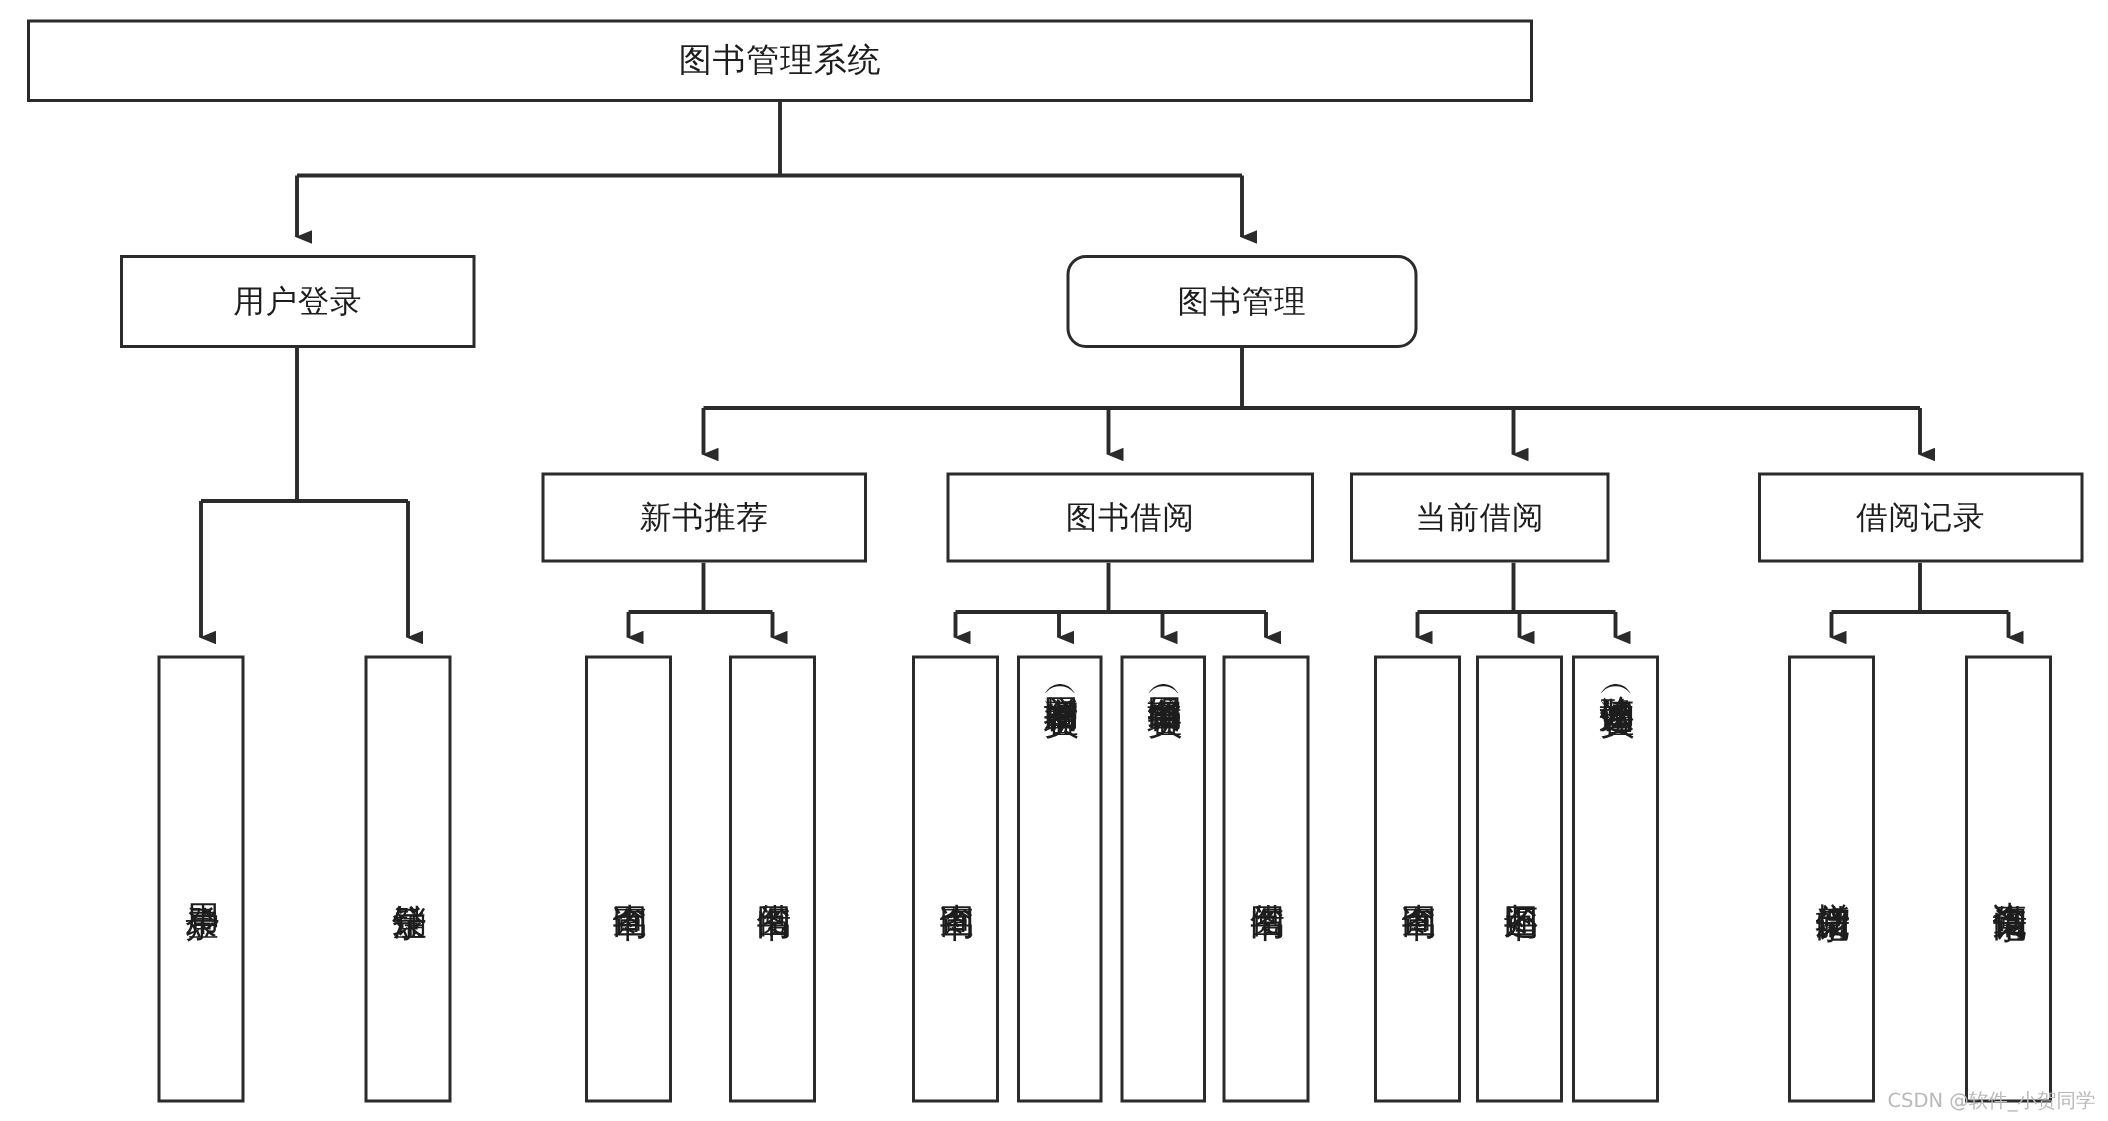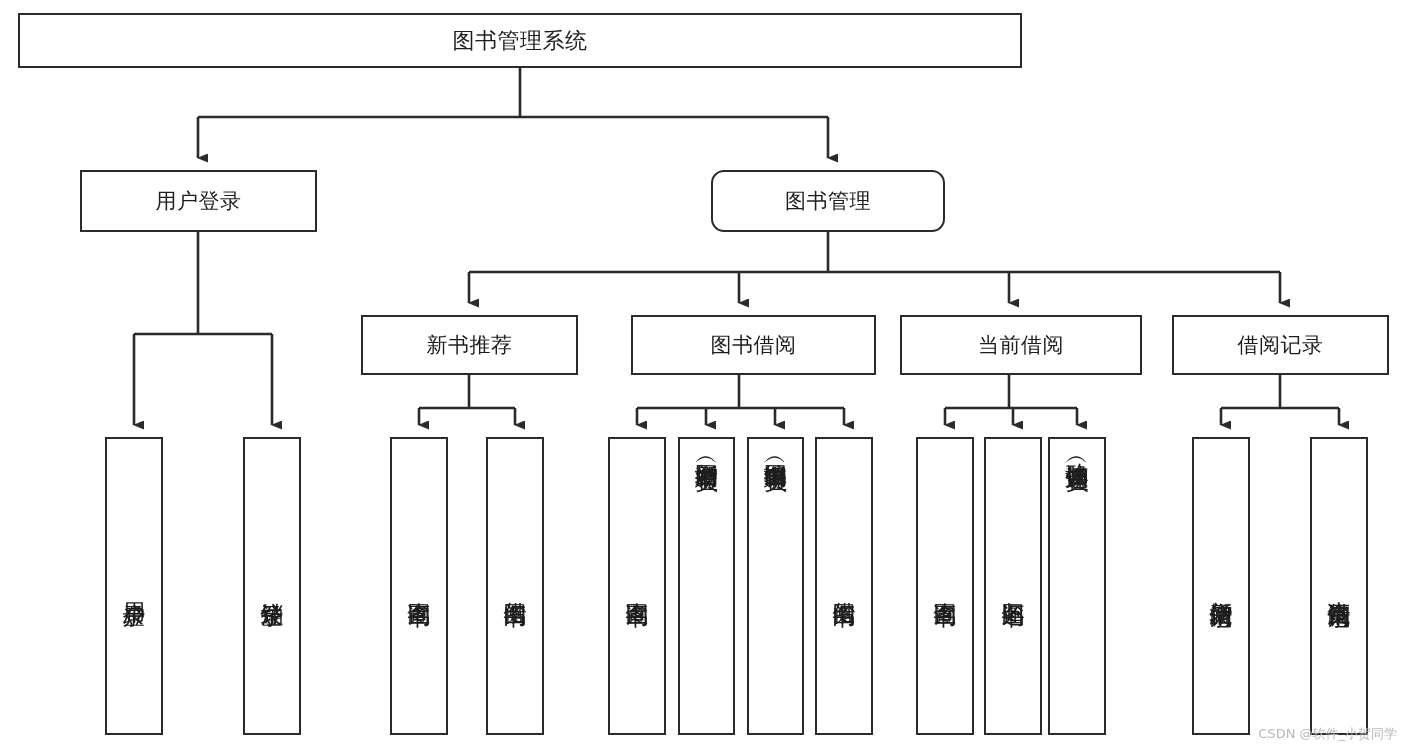--- a/index.html
+++ b/index.html
@@ -140,21 +140,21 @@
   <div class="node horiz" style="left:711px; top:170px; width:234px; height:62px;border-radius:13px;">
     <span class="label">图书管理</span>
   </div>
 
   <div class="node horiz" style="left:361px; top:315px; width:217px; height:60px;">
     <span class="label">新书推荐</span>
   </div>
   <div class="node horiz" style="left:631px; top:315px; width:245px; height:60px;">
     <span class="label">图书借阅</span>
   </div>
-  <div class="node horiz" style="left:900px; top:315px; width:242px; height:60px;">
+  <div class="node horiz" style="left:900px; top:315px; width:173px; height:60px;">
     <span class="label">当前借阅</span>
   </div>
   <div class="node horiz" style="left:1172px; top:315px; width:217px; height:60px;justify-content:center;">
     <span class="label">借阅记录</span>
   </div>
 
   <div class="node vert centered" style="left:105px; top:437px; width:58px; height:298px;">
     <span class="label">用户登录</span>
   </div>
   <div class="node vert centered" style="left:243px; top:437px; width:58px; height:298px;">

